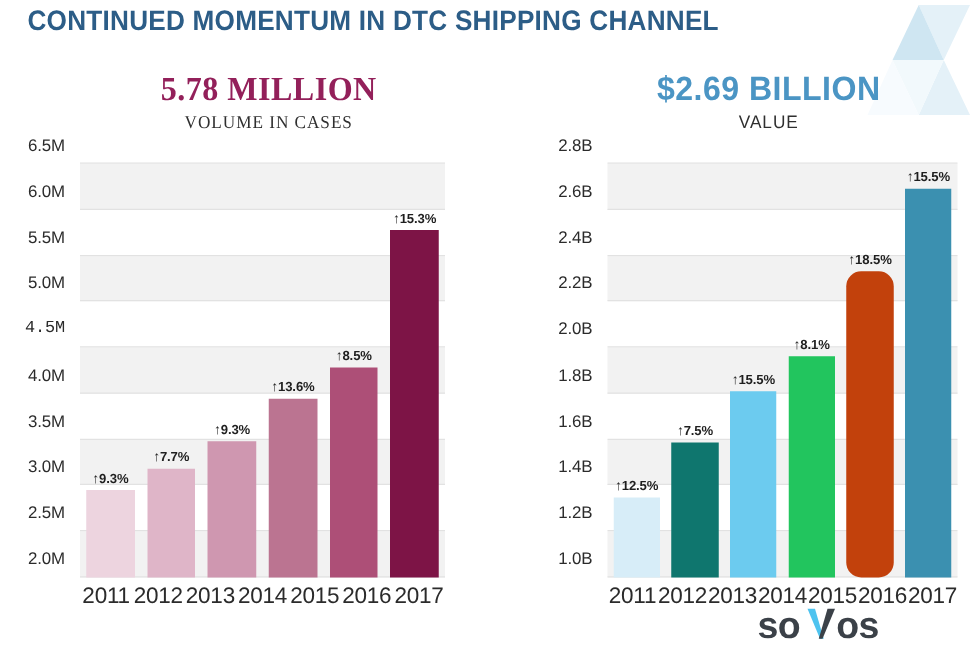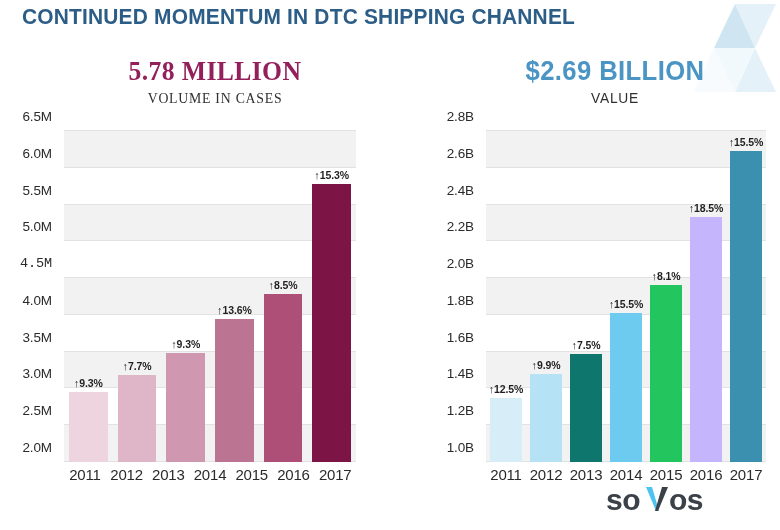--- a/index.html
+++ b/index.html
@@ -141,21 +141,21 @@
     left:0; right:0;
     top:342px;
     display:flex;
     justify-content:space-between;
   }
   #chart-volume .xlabels { left:56px; right:20px; }
   #chart-value  .xlabels { left:58px; right:10px; }
   .xlabel {
     flex:1 1 0;
     text-align:center;
-    font-size:15px;
+    font-size:18px;
     color:#2b2b2b;
     letter-spacing:-0.2px;
   }
 
   
   .logo {
     position:absolute;
     right:24px; bottom:12px;
     height:34px;
     display:flex;
@@ -292,41 +292,36 @@
           <div class="gridline" style="bottom: 88.8889%;"></div>
           <div class="gridline" style="bottom: 100%;"></div>
         </div>
       <div class="bars">
           <div class="barwrap">
             <div class="bar" style="height: 19.4444%; background: rgb(215, 237, 248);">
               <div class="pct"><span class="arrow">↑</span>12.5%</div>
             </div>
           </div>
           <div class="barwrap">
-            <div class="bar" style="height: 26.6667%; background: rgb(182, 226, 246);">
-              <div class="pct"><span class="arrow">↑</span>9.9%</div>
-            </div>
-          </div>
-          <div class="barwrap">
             <div class="bar" style="height: 32.7778%; background: #0f766e;">
               <div class="pct"><span class="arrow">↑</span>7.5%</div>
             </div>
           </div>
           <div class="barwrap">
             <div class="bar" style="height: 45%; background: rgb(108, 203, 239);">
               <div class="pct"><span class="arrow">↑</span>15.5%</div>
             </div>
           </div>
           <div class="barwrap">
             <div class="bar" style="height: 53.3333%; background: #22c55e;">
               <div class="pct"><span class="arrow">↑</span>8.1%</div>
             </div>
           </div>
           <div class="barwrap">
-            <div class="bar" style="height: 73.8889%; background: #c4b5fd;">
+            <div class="bar" style="height: 73.8889%; background: #c2410c; border-radius: 12px;">
               <div class="pct"><span class="arrow">↑</span>18.5%</div>
             </div>
           </div>
           <div class="barwrap">
             <div class="bar" style="height: 93.8889%; background: rgb(59, 144, 176);">
               <div class="pct"><span class="arrow">↑</span>15.5%</div>
             </div>
           </div>
         </div>
     </div>

